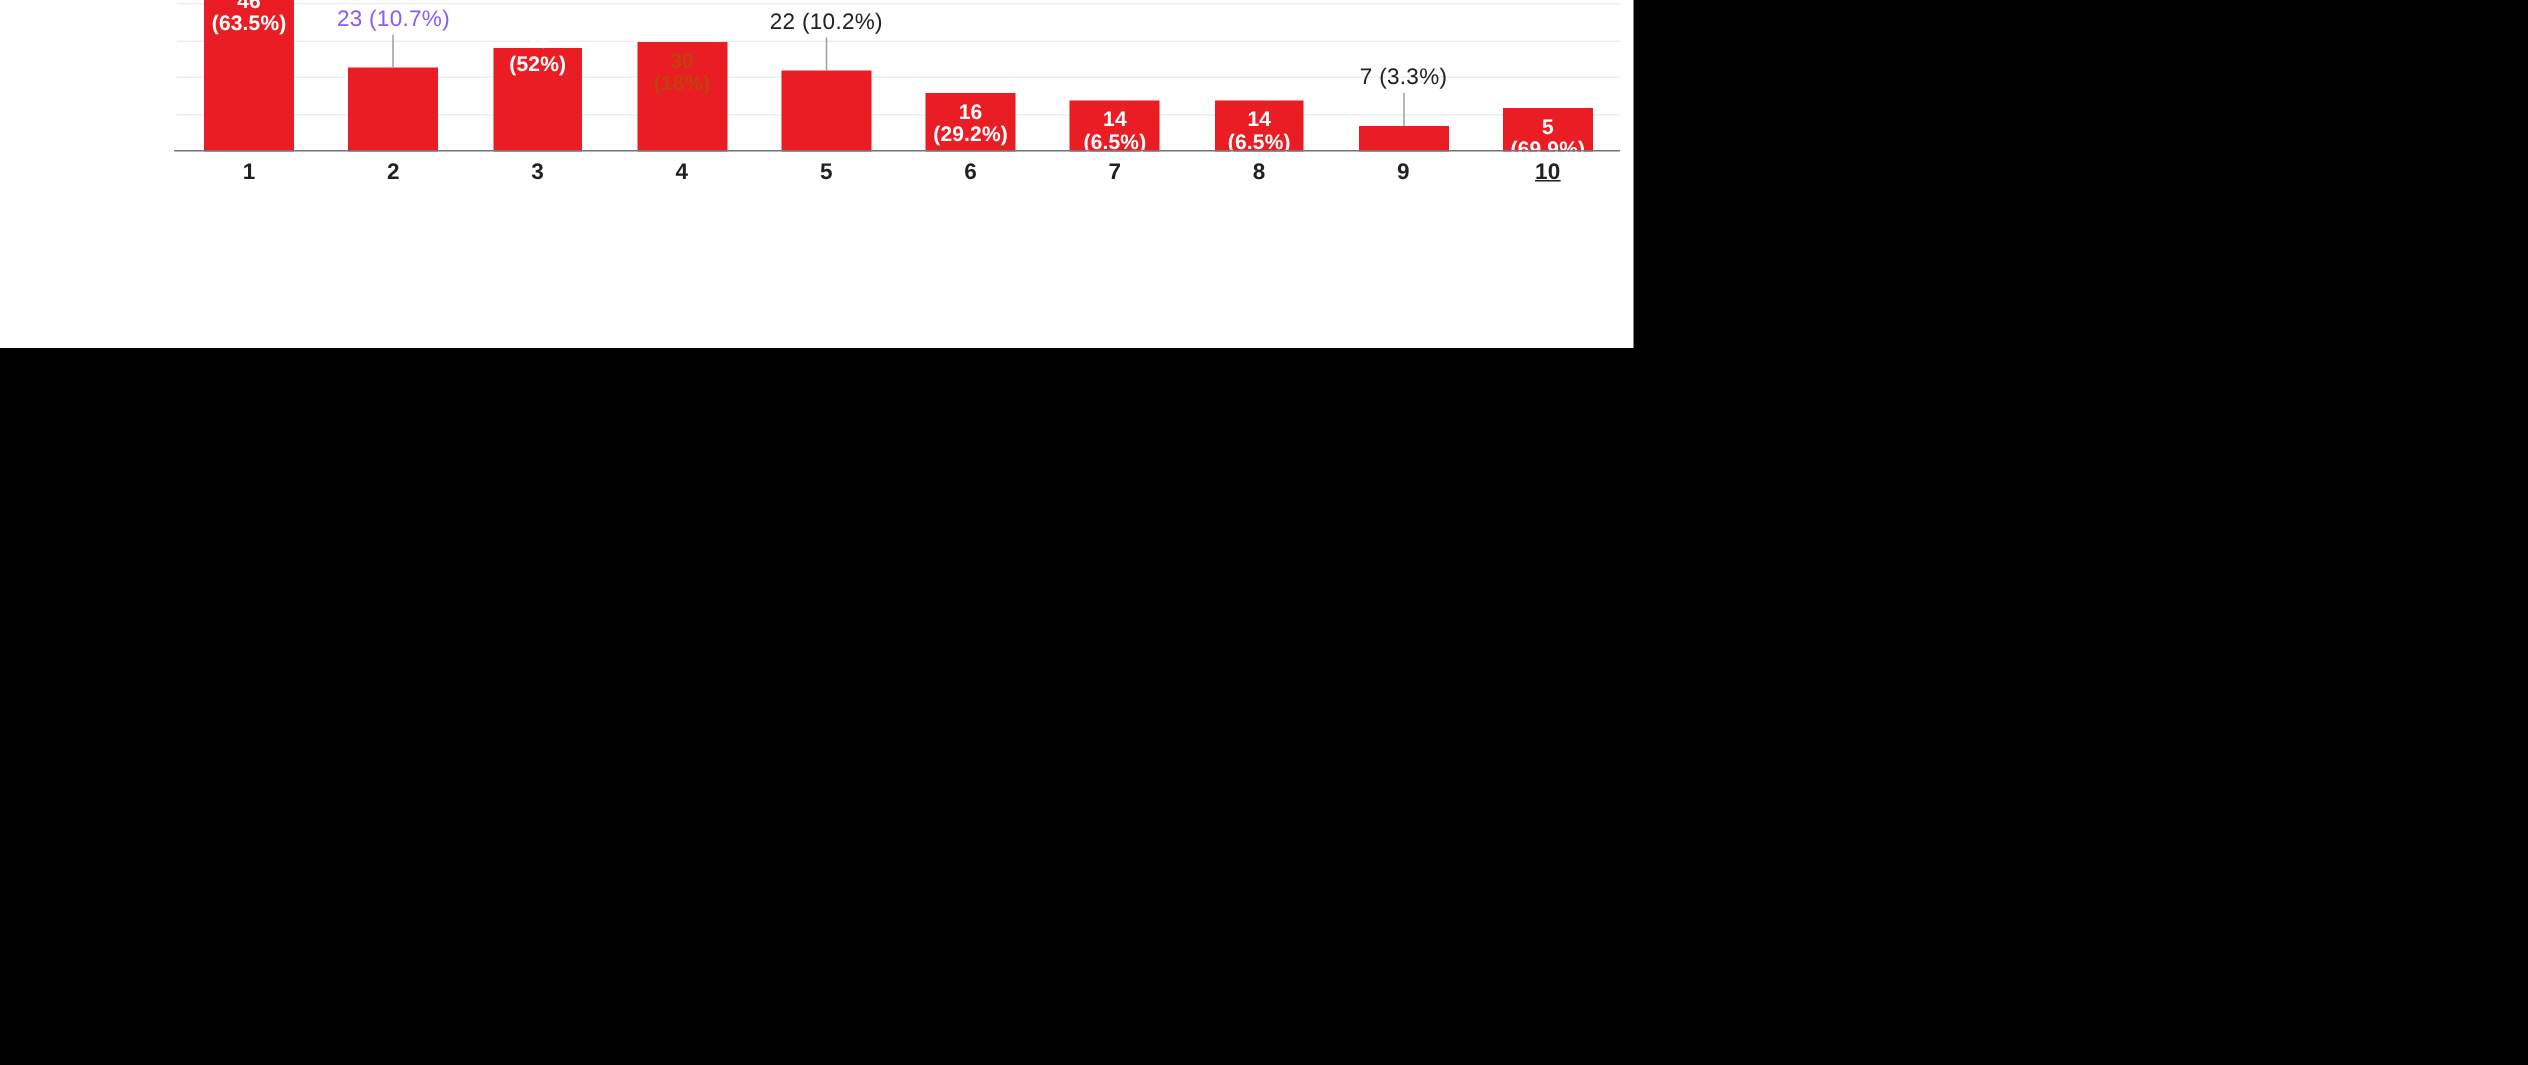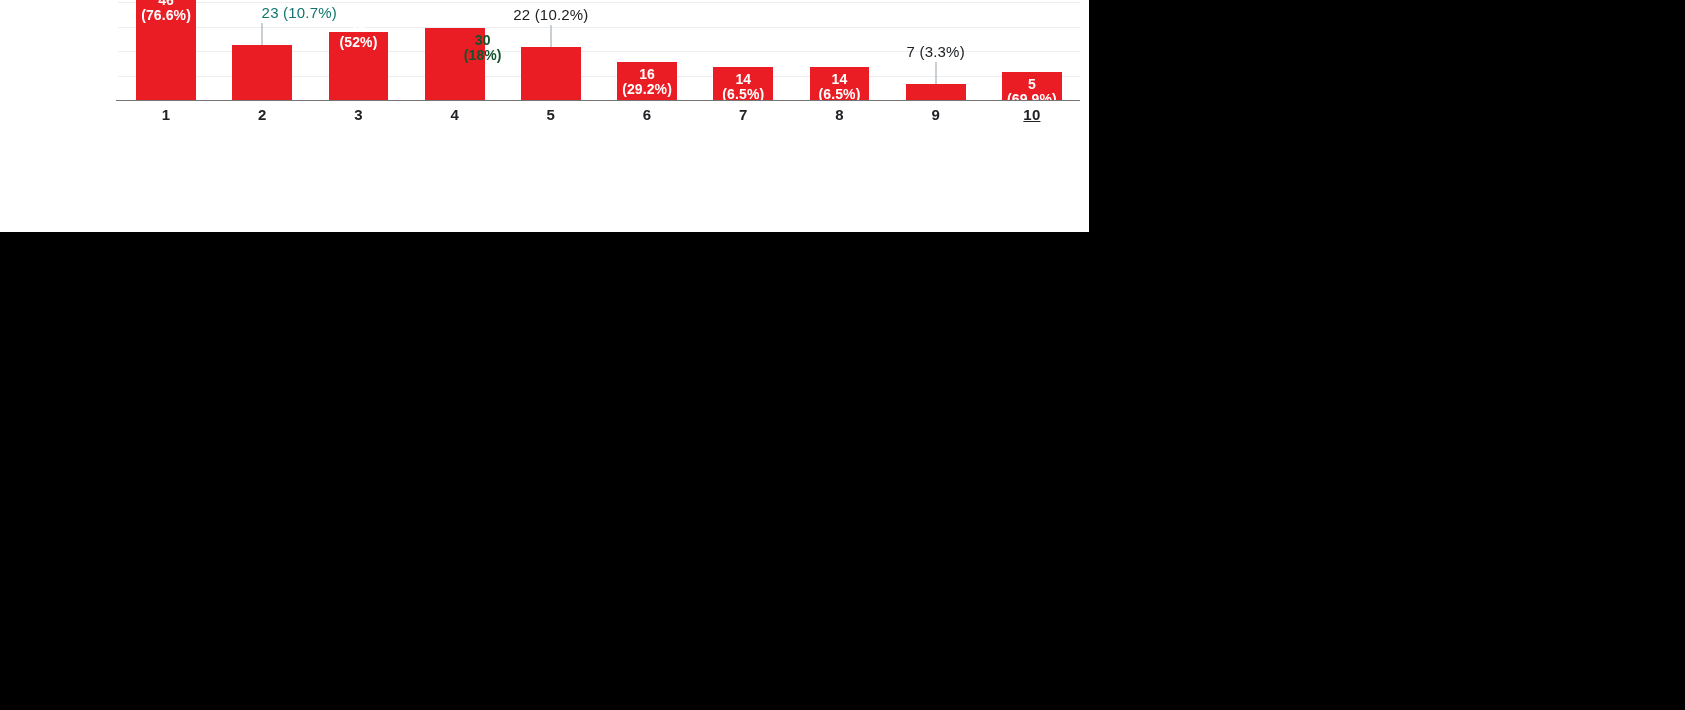--- a/index.html
+++ b/index.html
@@ -98,40 +98,40 @@
         <div class="gridline" style="bottom: 24.5px;"></div>
         <div class="gridline" style="bottom: 49px;"></div>
         <div class="gridline" style="bottom: 73.5px;"></div>
         <div class="gridline" style="bottom: 98px;"></div>
       </div>
     <div id="bars">
         <div class="bar-slot" style="left: 18.278px; width: 59.644px;">
           <div class="bar" style="height: 112.7px; background: rgb(234, 29, 36);"></div>
           <div class="lbl-in" style="bottom: 77.7px; color: rgb(255, 255, 255);">
             <div>46</div>
-            <div>(76.6%)</div>
+            <div>(63.5%)</div>
           </div>
         </div>
         <div class="bar-slot" style="left: 114.478px; width: 59.644px;">
           <div class="bar" style="height: 56.35px; background: rgb(234, 29, 36);"></div>
-          <div class="lbl-out" style="bottom: 80.35px; color: #0f766e; margin-left: 37px;">
+          <div class="lbl-out" style="bottom: 80.35px; color: #8b5cf6;">
             <div>23 (10.7%)</div>
           </div>
           <div class="leader" style="bottom: 56.35px; height: 22px;"></div>
         </div>
         <div class="bar-slot" style="left: 210.678px; width: 59.644px;">
           <div class="bar" style="height: 68.6px; background: rgb(234, 29, 36);"></div>
           <div class="lbl-in" style="bottom: 51px; color: rgb(255, 255, 255); text-align: center;">
             <div>28</div>
             <div>(52%)</div>
           </div>
         </div>
         <div class="bar-slot" style="left: 306.878px; width: 59.644px;">
           <div class="bar" style="height: 73.5px; background: rgb(234, 29, 36);"></div>
-          <div class="lbl-in" style="bottom: 38.5px; color: #14532d; margin-left: 28px;">
+          <div class="lbl-in" style="bottom: 38.5px; color: #c2410c;">
             <div>30</div>
             <div>(18%)</div>
           </div>
         </div>
         <div class="bar-slot" style="left: 403.078px; width: 59.644px;">
           <div class="bar" style="height: 53.9px; background: rgb(234, 29, 36);"></div>
           <div class="lbl-out" style="bottom: 77.9px; color: rgb(32, 33, 36);">
             <div>22 (10.2%)</div>
           </div>
           <div class="leader" style="bottom: 53.9px; height: 22px;"></div>

